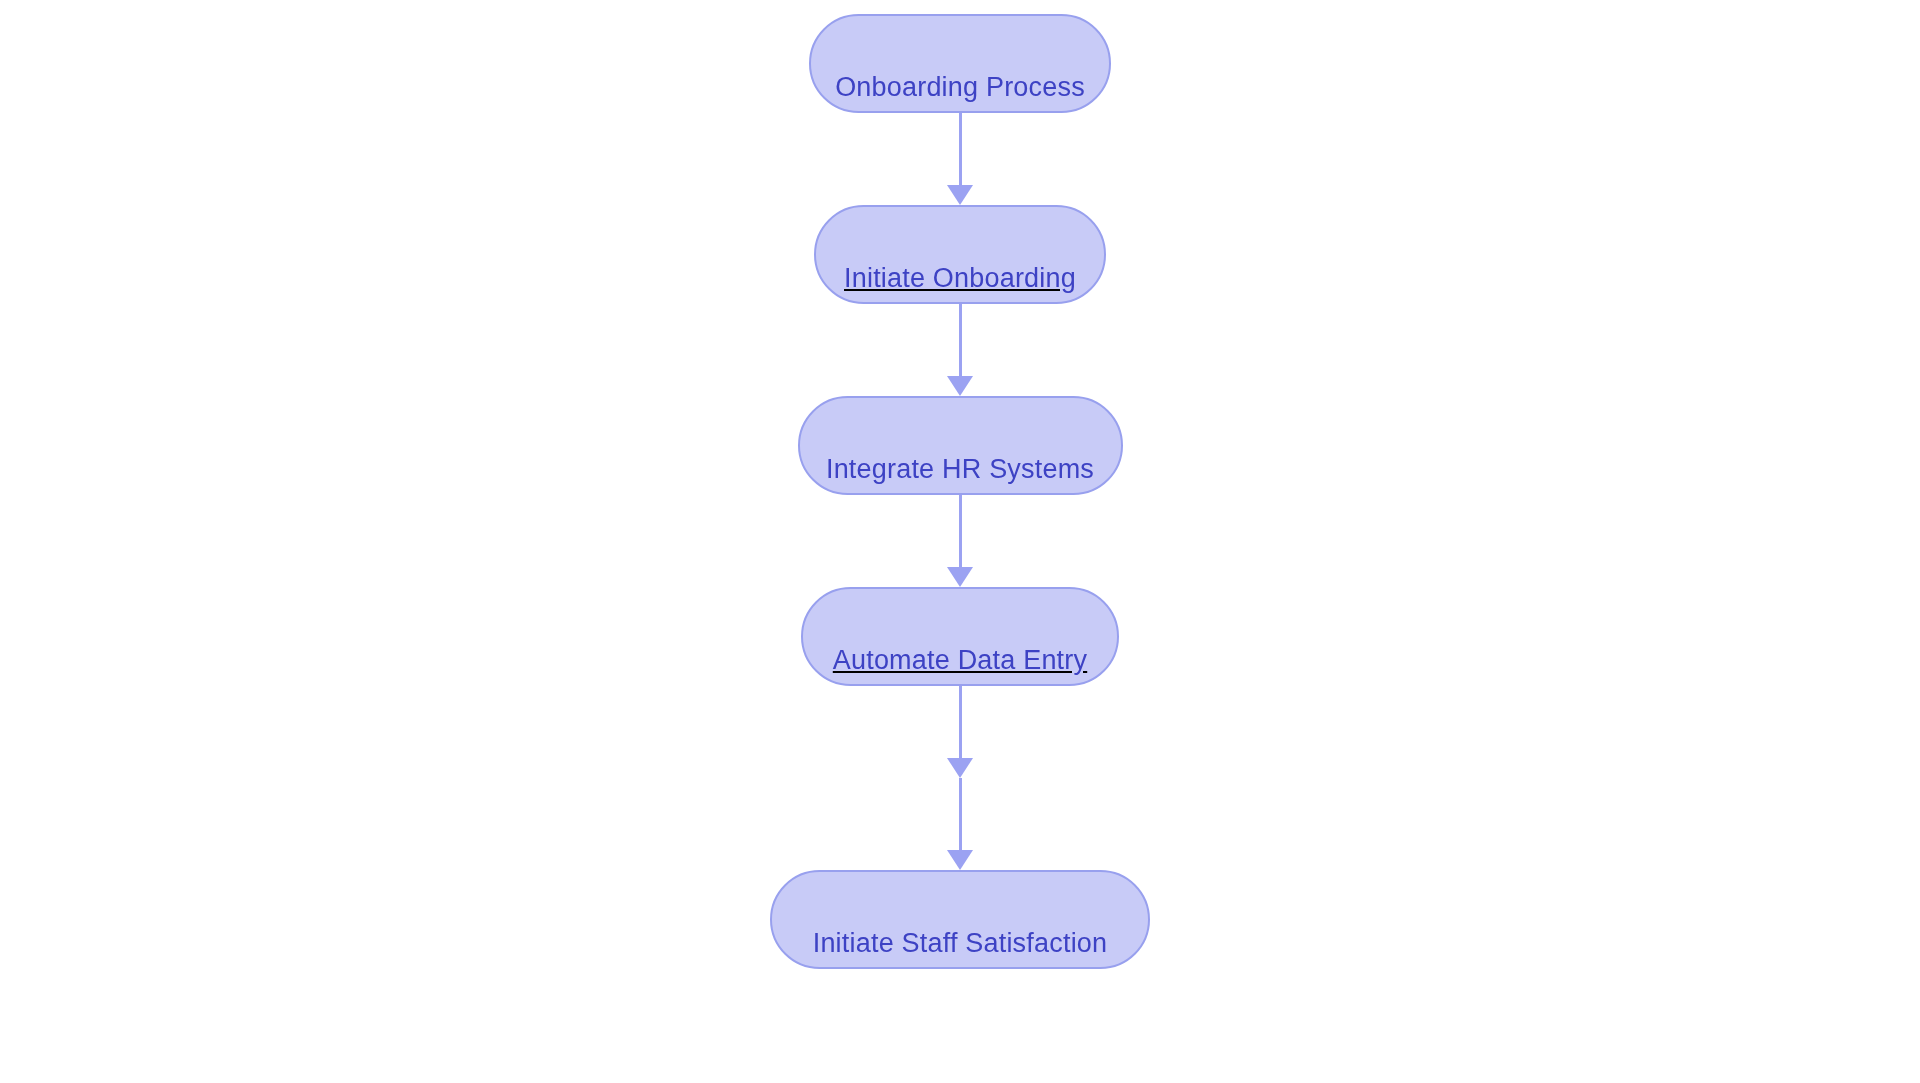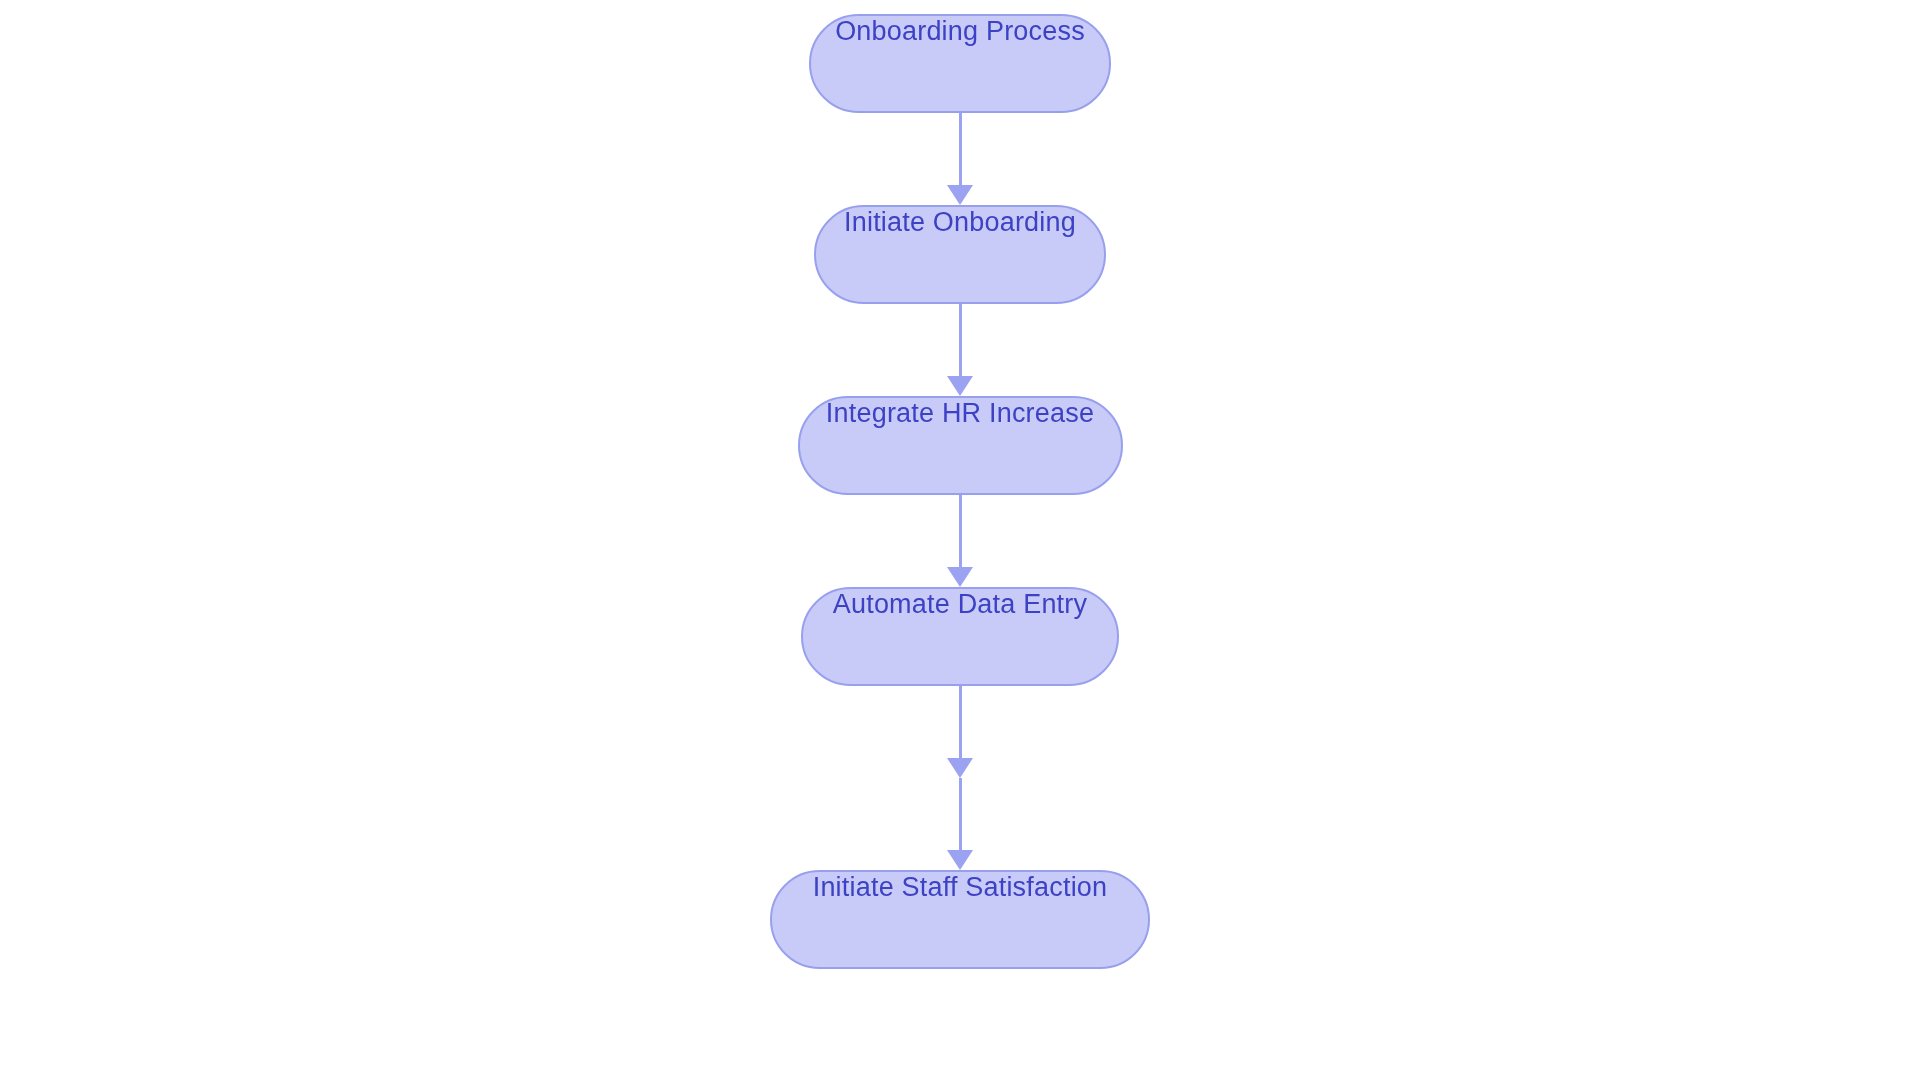--- a/index.html
+++ b/index.html
@@ -27,28 +27,28 @@
     overflow: hidden;
     background: var(--background);
   }
   .node {
     flex: 0 0 auto;
     height: 99px;
     border-radius: 50px;
     background: var(--node-fill);
     border: 2px solid var(--node-border);
     display: flex;
-    align-items: flex-start;
+    align-items: flex-end;
     justify-content: center;
-    padding: 0 20px;
+    padding: 8px 20px;
   }
   .node.n1 { width: 302px; }
-  .node.n2 { width: 292px; }
+  .node.n2 { width: 292px; text-decoration: underline; }
   .node.n3 { width: 325px; }
-  .node.n4 { width: 318px; }
+  .node.n4 { width: 318px; text-decoration: underline; }
   .node.n5 { width: 443px; }
   .node.n6 { width: 380px; }
   .node-label {
     color: var(--text);
     font-size: 27px;
     letter-spacing: 0.2px;
     white-space: nowrap;
     text-align: center;
   }
   .connector {
@@ -89,21 +89,21 @@
   <div class="node n2">
     <span class="node-label">Initiate Onboarding</span>
   </div>
 
   <div class="connector">
     <div class="connector-line"></div>
     <div class="connector-head"></div>
   </div>
 
   <div class="node n3">
-    <span class="node-label">Integrate HR Increase</span>
+    <span class="node-label">Integrate HR Systems</span>
   </div>
 
   <div class="connector">
     <div class="connector-line"></div>
     <div class="connector-head"></div>
   </div>
 
   <div class="node n4">
     <span class="node-label">Automate Data Entry</span>
   </div>

